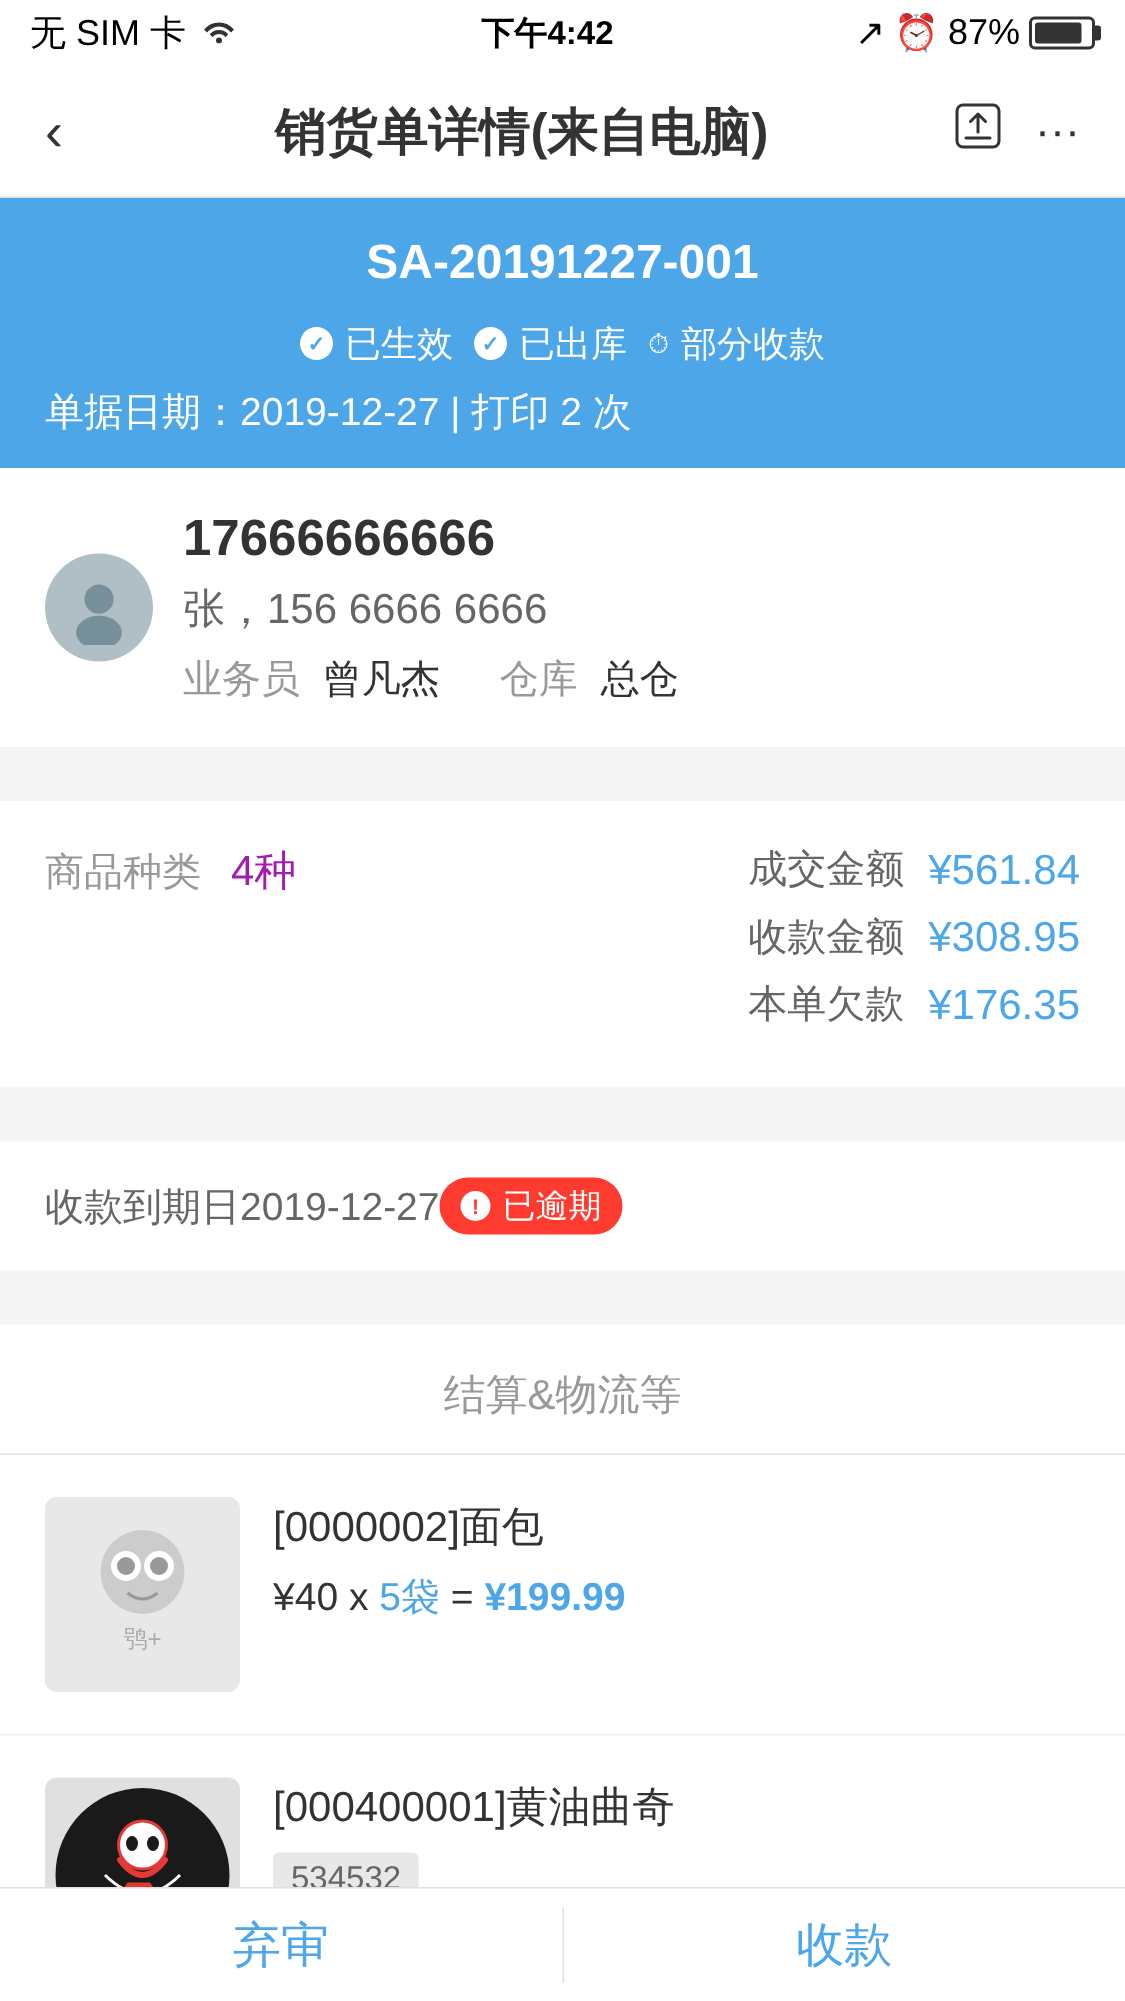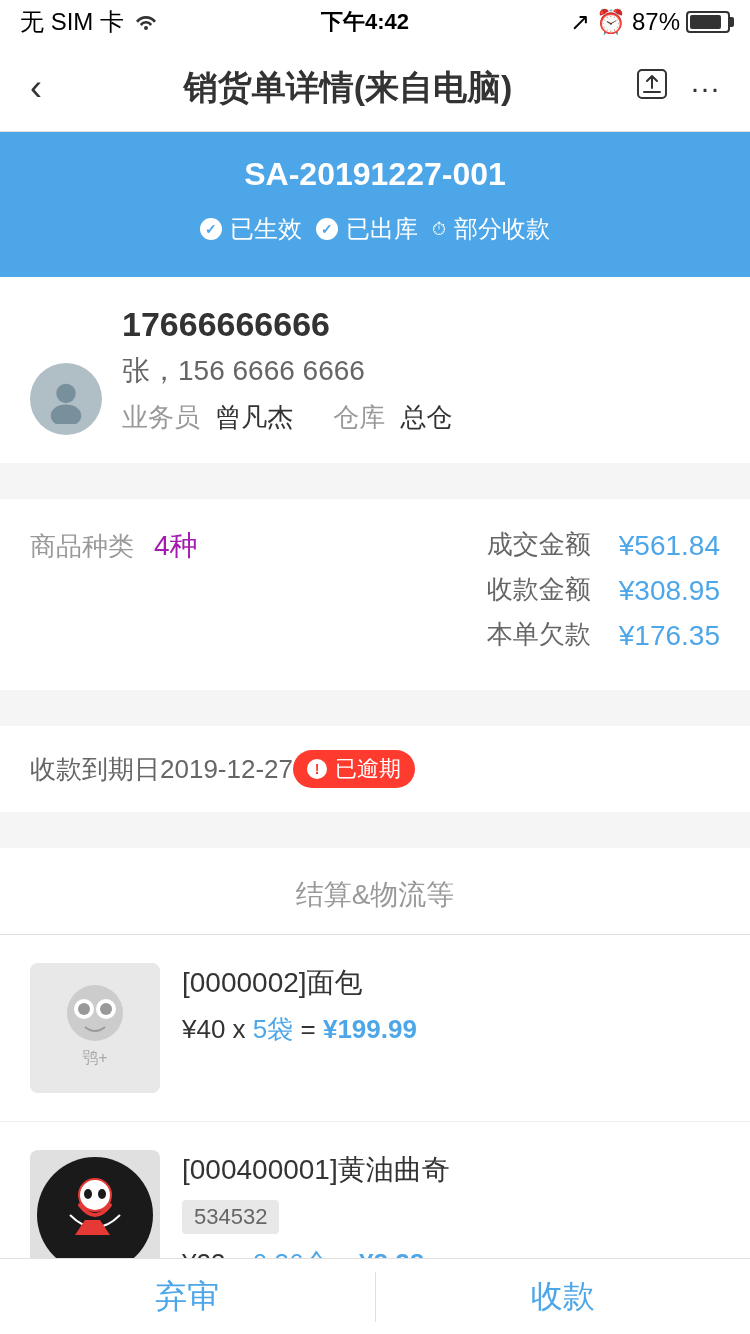--- a/index.html
+++ b/index.html
@@ -120,21 +120,21 @@
     .banner-row2 {
       font-size: 26px;
       color: #fff;
     }
 
     
     .customer-section {
       background: #fff;
       padding: 28px 30px;
       display: flex;
-      align-items: flex-end;
+      align-items: center;
       gap: 20px;
     }
     .avatar {
       width: 72px; height: 72px;
       border-radius: 50%;
       background: #b0bec5;
       display: flex; align-items: center; justify-content: center;
       flex-shrink: 0;
     }
     .avatar svg { width: 50px; height: 50px; }
@@ -179,22 +179,22 @@
     .stats-item-value {
       font-size: 28px;
       color: #a21caf;
     }
     .stats-right {
       text-align: right;
     }
     .amount-row {
       display: flex;
       justify-content: flex-end;
-      align-items: flex-end;
-      gap: 28px;
+      align-items: center;
+      gap: 16px;
       margin-bottom: 10px;
       font-size: 26px;
     }
     .amount-label { color: #666; }
     .amount-value { color: #4da6e8; font-size: 28px; }
 
     
     .due-section {
       background: #fff;
       margin-top: 18px;
@@ -363,20 +363,23 @@
 
 <div class="header-banner">
   <div class="banner-row1">
     <span class="order-id">SA-20191227-001</span>
     <div class="status-tags">
       <span class="status-tag status-tag-check">已生效</span>
       <span class="status-tag status-tag-check">已出库</span>
       <span class="status-tag status-tag-clock">部分收款</span>
     </div>
   </div>
+  <div class="banner-row2">
+    <span>单据日期：</span><span>2019-12-27</span><span> | 打印 2 次</span>
+  </div>
 </div>
 
 <div class="customer-section">
   <div class="avatar">
     <svg width="72" height="72" viewBox="0 0 72 72">
       <circle cx="36" cy="36" r="36" fill="#b0bec5"></circle>
       <circle cx="36" cy="28" r="14" fill="#78909c"></circle>
       <ellipse cx="36" cy="60" rx="22" ry="16" fill="#78909c"></ellipse>
     </svg>
   </div>

